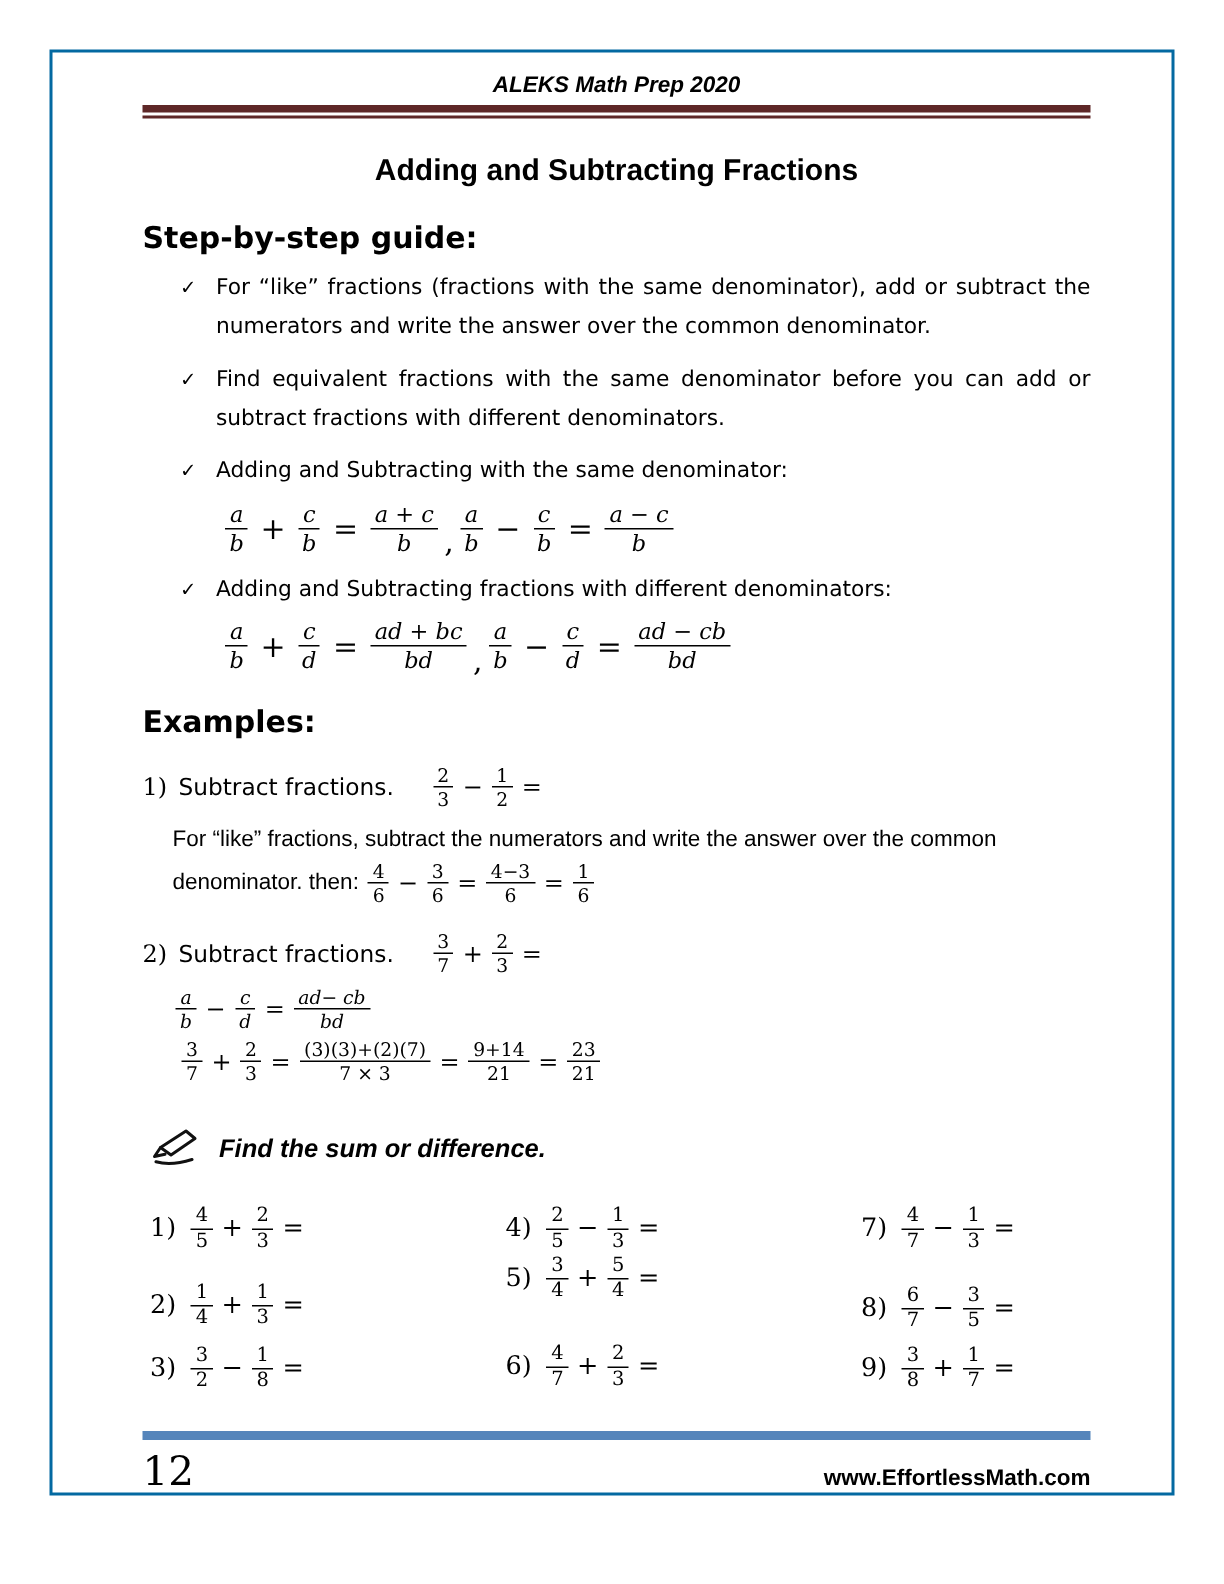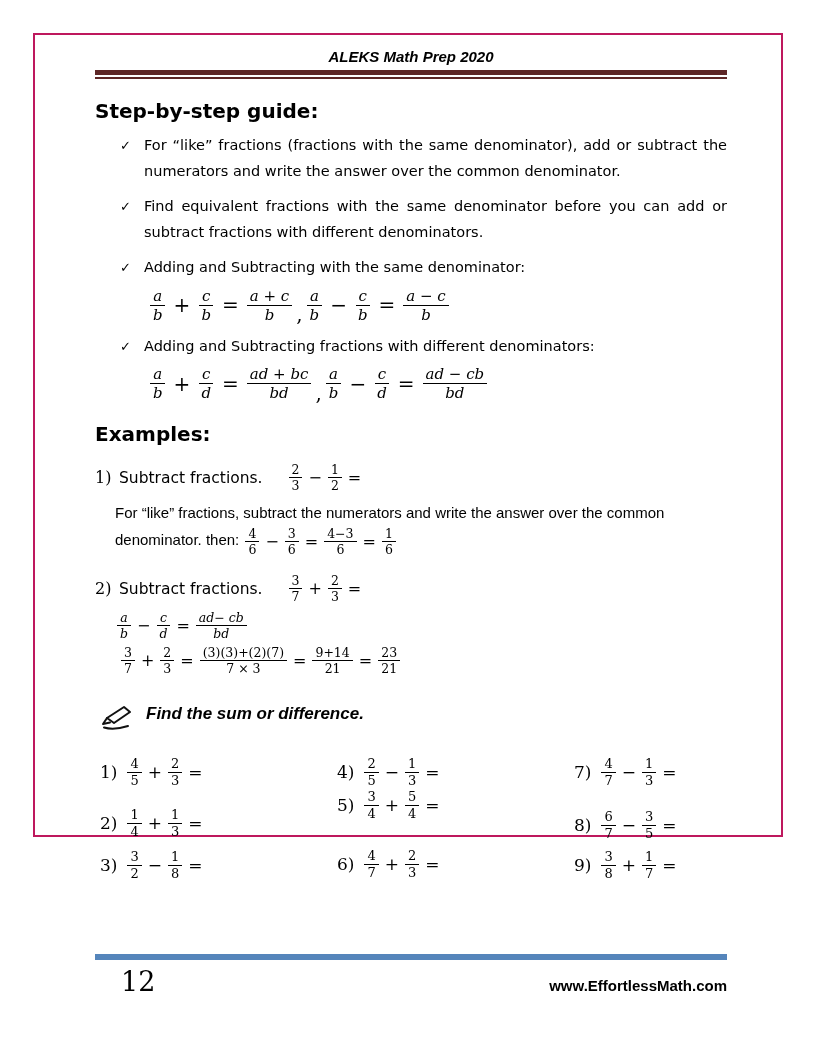--- a/index.html
+++ b/index.html
@@ -1,19 +1,19 @@
 <!DOCTYPE html>
 <html><head>
 <meta charset="utf-8">
 <style>
   html,body{margin:0;padding:0;background:#fff;}
   .page{position:relative;width:816px;height:1056px;background:#fff;color:#000;
         font-family:"DejaVu Sans",sans-serif;overflow:hidden;}
-  .page-border{position:absolute;left:33px;top:33px;width:750px;height:804px;
-        border:2px solid #be185d;box-sizing:border-box;text-decoration:underline;}
+  .page-border{position:absolute;left:33px;top:33px;width:750px;height:964px;
+        border:2px solid #0369a1;box-sizing:border-box;text-decoration:underline;}
   .content{position:absolute;left:60px;right:54px;top:13px;}
 
   .book-title{text-align:center;font-family:"Liberation Sans",sans-serif;
         font-weight:bold;font-style:italic;font-size:15px;}
   .hdr-rule{margin-top:5px;height:2px;border-top:5px solid #5e2727;border-bottom:2px solid #5e2727;}
   .title{text-align:center;font-family:"Liberation Sans",sans-serif;font-weight:bold;
         font-size:20px;margin:24px 0 0 0;}
 
   .guide-heading,.examples-heading{margin-top:20px;font-weight:bold;font-size:20px;
         font-family:"DejaVu Sans",sans-serif;}
@@ -42,50 +42,51 @@
 
   .example{margin-top:16px;}
   .ex-head{display:flex;align-items:center;font-size:15.5px;}
   .ex-num{width:24px;flex:none;font-family:"DejaVu Serif",serif;font-size:16px;}
   .ex-prompt{margin-right:24px;font-family:"DejaVu Sans",sans-serif;}
   .ex-expl{margin:6px 0 0 20px;font-family:"Liberation Sans",sans-serif;font-size:15px;
         line-height:27px;}
   .ex-sol{margin:4px 0 0 24px;}
   .ex-sol .frac{font-size:12.5px;}
 
-  .exercise-head{display:flex;margin-top:28px;padding-left:5px;}
+  .exercise-head{display:flex;align-items:center;margin-top:28px;padding-left:5px;}
   .write-icon{margin-right:12px;flex:none;}
   .instruction{font-family:"Liberation Sans",sans-serif;font-weight:bold;font-style:italic;
         font-size:17px;}
   .problems{display:flex;margin-top:22px;padding-left:5px;}
   .pcol{width:237px;display:flex;flex-direction:column;}
   .pcol:last-child{width:auto;flex:1;}
   .prob{display:flex;align-items:center;}
   .pnum{font-family:"DejaVu Serif",serif;font-size:17px;margin-right:8px;}
   .prob .math .frac{font-size:13px;}
   .prob .math .mop{font-size:17px;}
   .g19{margin-top:19px}.g10{margin-top:10px}.g1{margin-top:1px}
   .g27{margin-top:27px}.g21{margin-top:21px}.g8{margin-top:8px}
 
   .footer{position:absolute;left:60px;right:54px;top:919px;}
   .footer-rule{height:6px;background:#5585bb;}
   .footer-row{display:flex;justify-content:space-between;align-items:baseline;margin-top:6px;}
-  .page-num{font-family:"DejaVu Serif",serif;font-size:27px;margin-left:26px;}
+  .page-num{font-family:"DejaVu Serif",serif;font-size:27px;margin-left:0;}
   .website{font-family:"Liberation Sans",sans-serif;font-weight:bold;font-size:15px;}
 </style>
 </head>
 <body>
 
 <div class="page">
   <div class="page-border">
     <div class="content">
 
       <div class="book-title">ALEKS Math Prep 2020</div>
       <div class="hdr-rule" style="border-top-color: rgb(94, 39, 39); border-bottom-color: rgb(94, 39, 39);"></div>
 
+      <h1 class="title">Adding and Subtracting Fractions</h1>
 
       <div class="guide-heading">Step-by-step guide:</div>
 
       <div class="bullets">
         <div class="bullet">
           <span class="check">✓</span>
           <span class="btext">For “like” fractions (fractions with the same denominator), add or subtract the numerators and write the answer over the common denominator.</span>
         </div>
         <div class="bullet">
           <span class="check">✓</span>

